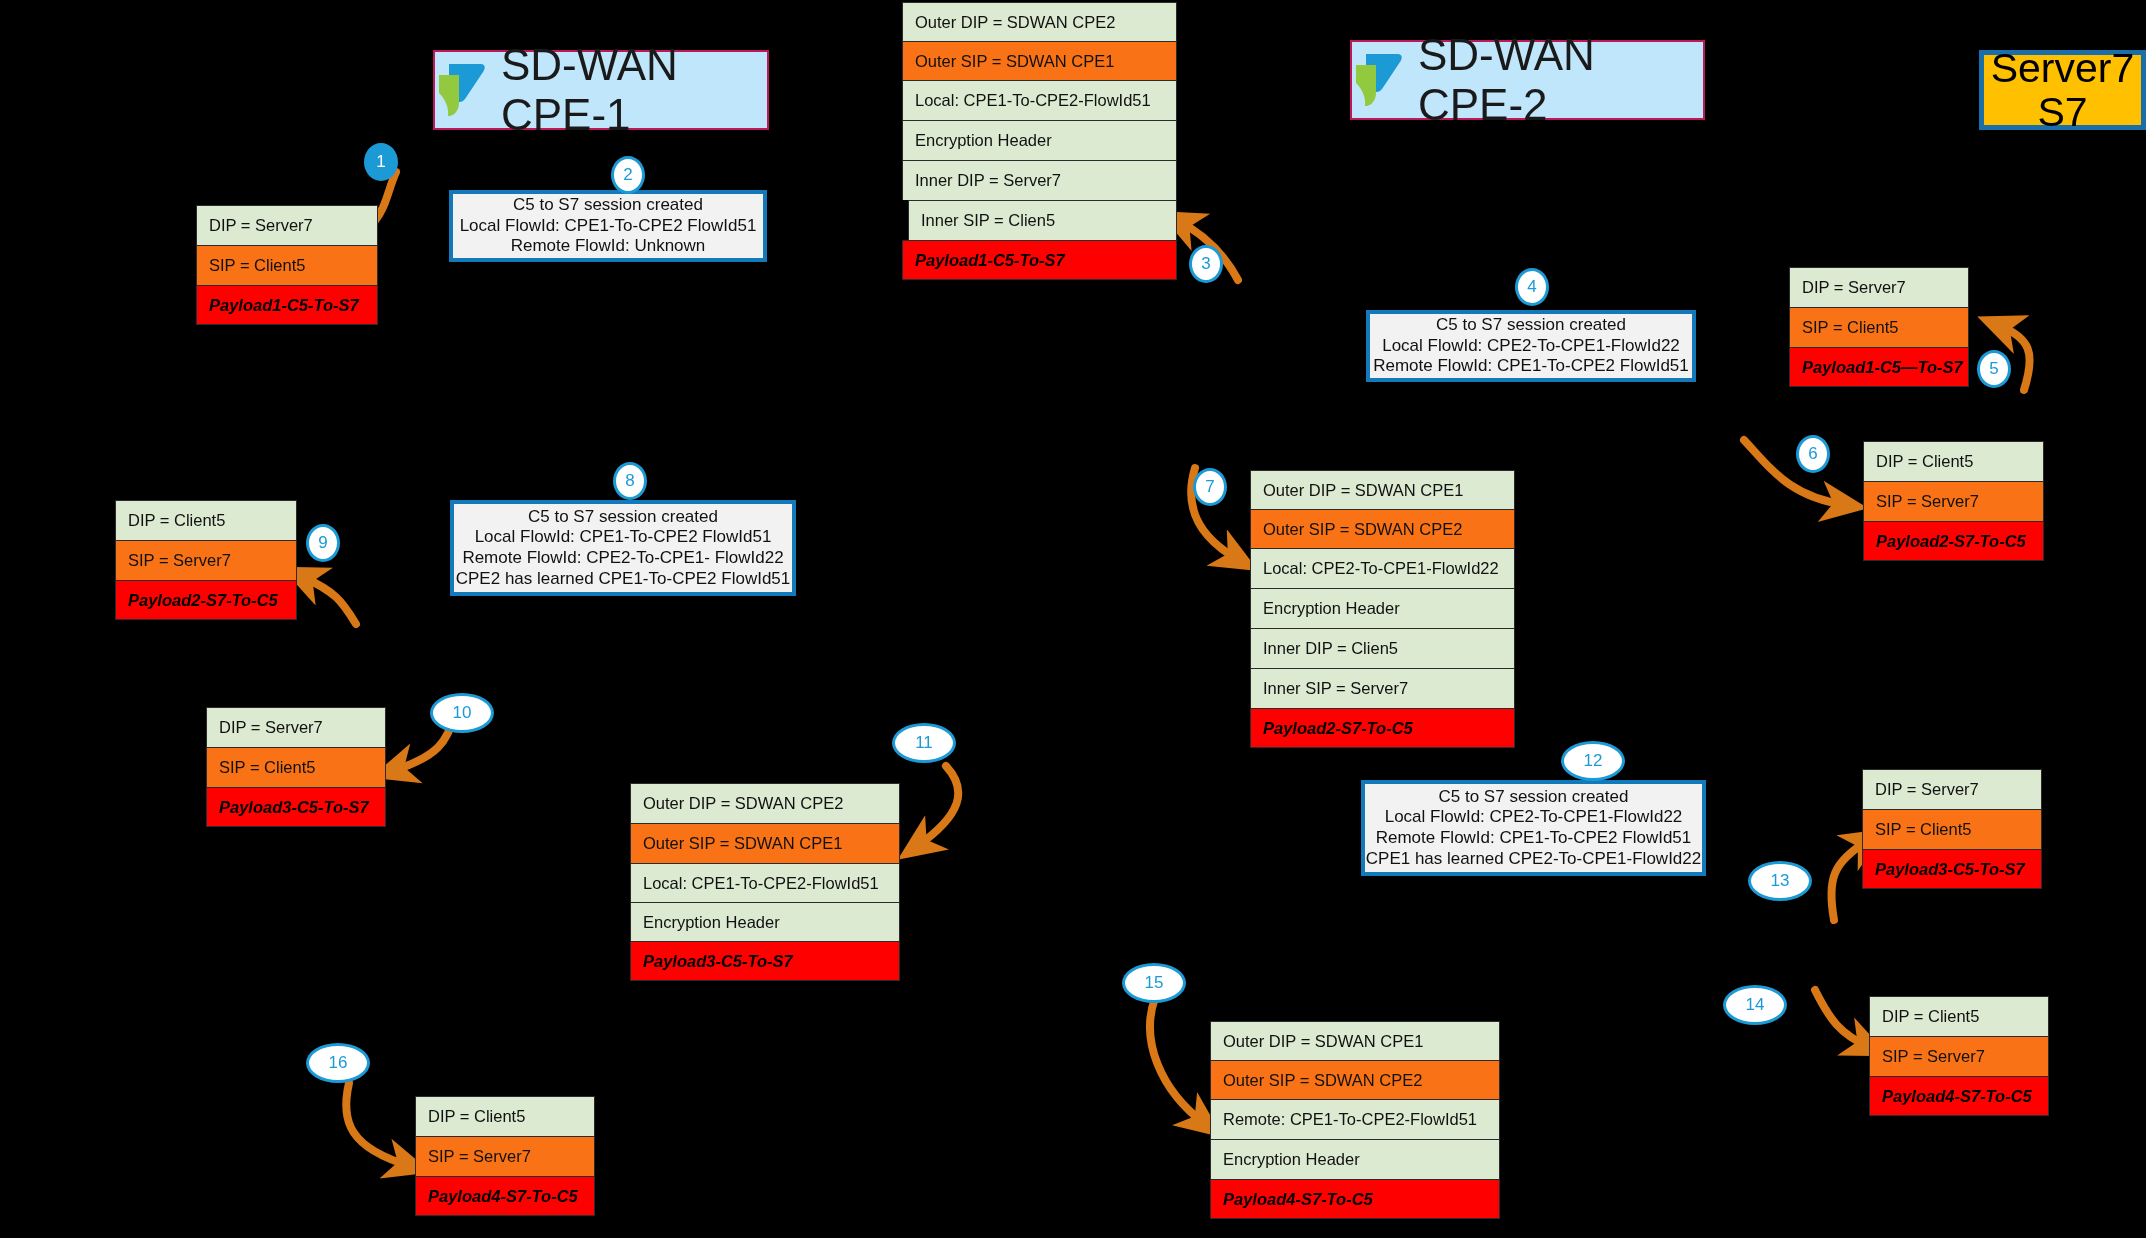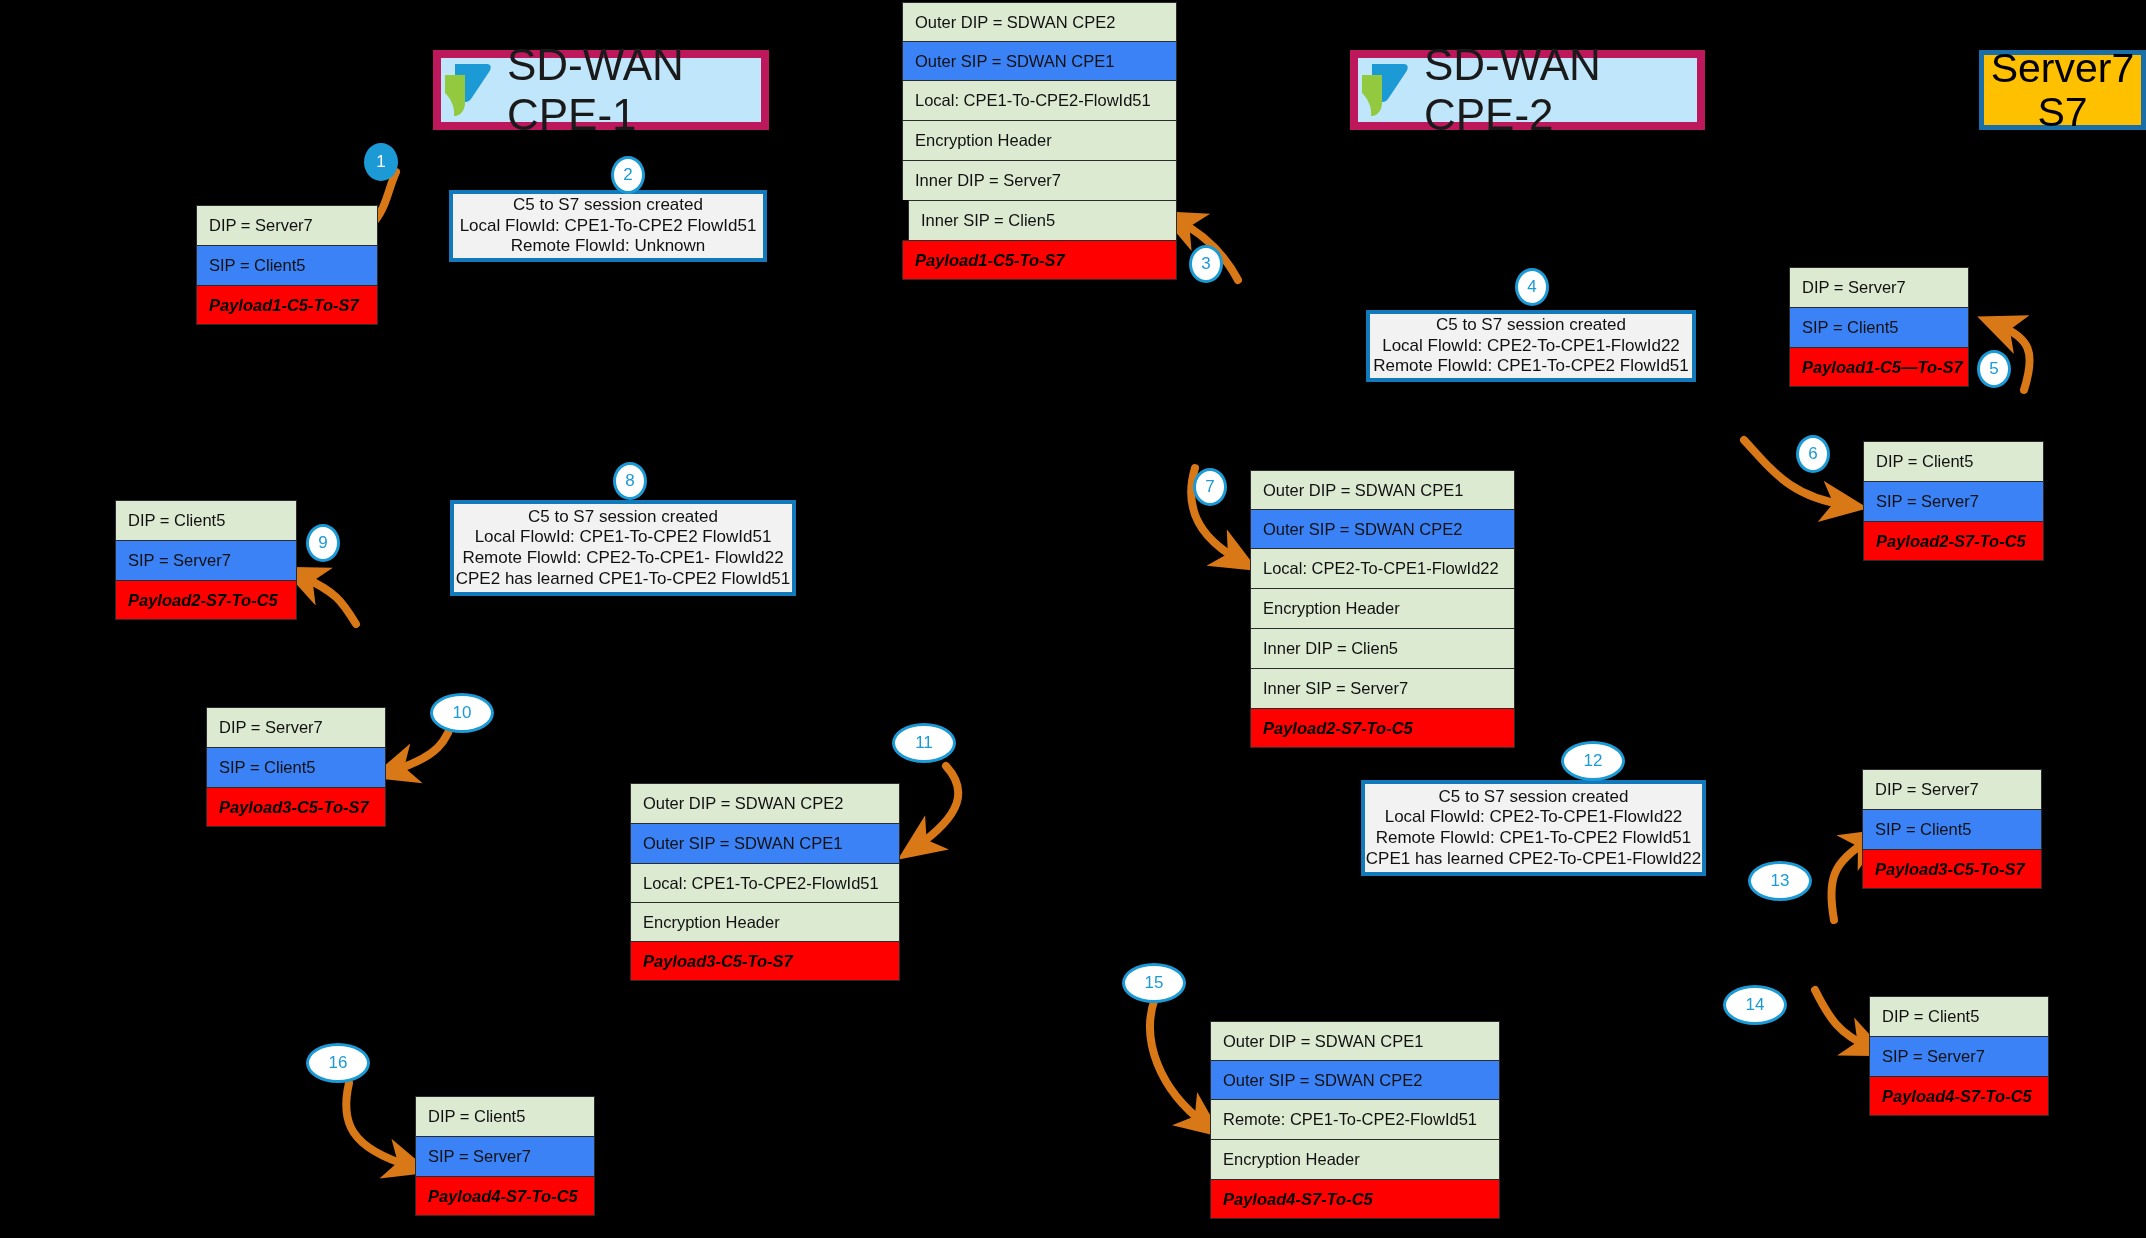--- a/index.html
+++ b/index.html
@@ -31,21 +31,21 @@
     color: #000;
     font-size: 41px;
     font-family: "Liberation Sans", sans-serif;
   }
   .endpoint .l1 { display:block; }
   .endpoint .l2 { display:block; }
 
   
   .cpe {
     position: absolute;
-    border: 8px solid #be185d;
+    border: 2px solid #be185d;
     background: #bfe6fb;
     box-sizing: border-box;
     display: flex;
     align-items: center;
     justify-content: center;
     gap: 14px;
     color: #1a1a1a;
     font-size: 44px;
     font-family: "Liberation Sans", sans-serif;
   }
@@ -67,21 +67,21 @@
     padding: 2px 8px 2px 12px;
     font-size: 16.5px;
     color: #111;
     display: flex;
     align-items: center;
     white-space: nowrap;
     font-family: "Liberation Sans", sans-serif;
   }
   .stack .row:last-child { border-bottom: 1.5px solid #2b2b2b; }
   .stack .row.light  { background: #dcead2; }
-  .stack .row.green  { background: #3b82f6; }
+  .stack .row.green  { background: #f97316; }
   .stack .row.red    { background: #ff0000; font-weight: 700; font-style: italic; color:#000; }
 
   
   .note {
     position: absolute;
     box-sizing: border-box;
     border: 4px solid #1279ba;
     background: #f2f2f2;
     color: #111;
     font-size: 17px;
@@ -162,21 +162,21 @@
   <div class="cpe" style="left:433px; top:50px; width:336px; height:80px;">
     <span class="logo">
       <svg viewBox="0 0 52 62" width="52" height="62">
         <path d="M14 5 L46 5 C50 5 51 9 48 13 L30 40 C27 44 22 44 20 40 L14 28 Z" fill="#1b9ad6"></path>
         <path d="M4 16 L24 16 L24 44 C24 52 18 58 13 57 C14 48 10 40 4 34 Z" fill="#92c93e"></path>
       </svg>
     </span>
     <span>SD-WAN CPE-1</span>
   </div>
 
-  <div class="cpe" style="left:1350px; top:50px; width:355px; height:80px;">
+  <div class="cpe" style="left:1350px; top:40px; width:355px; height:80px;">
     <span class="logo">
       <svg viewBox="0 0 52 62" width="52" height="62">
         <path d="M14 5 L46 5 C50 5 51 9 48 13 L30 40 C27 44 22 44 20 40 L14 28 Z" fill="#1b9ad6"></path>
         <path d="M4 16 L24 16 L24 44 C24 52 18 58 13 57 C14 48 10 40 4 34 Z" fill="#92c93e"></path>
       </svg>
     </span>
     <span>SD-WAN CPE-2</span>
   </div>
 
   <div class="stack" style="left:196px; top:205px; width:182px;">

